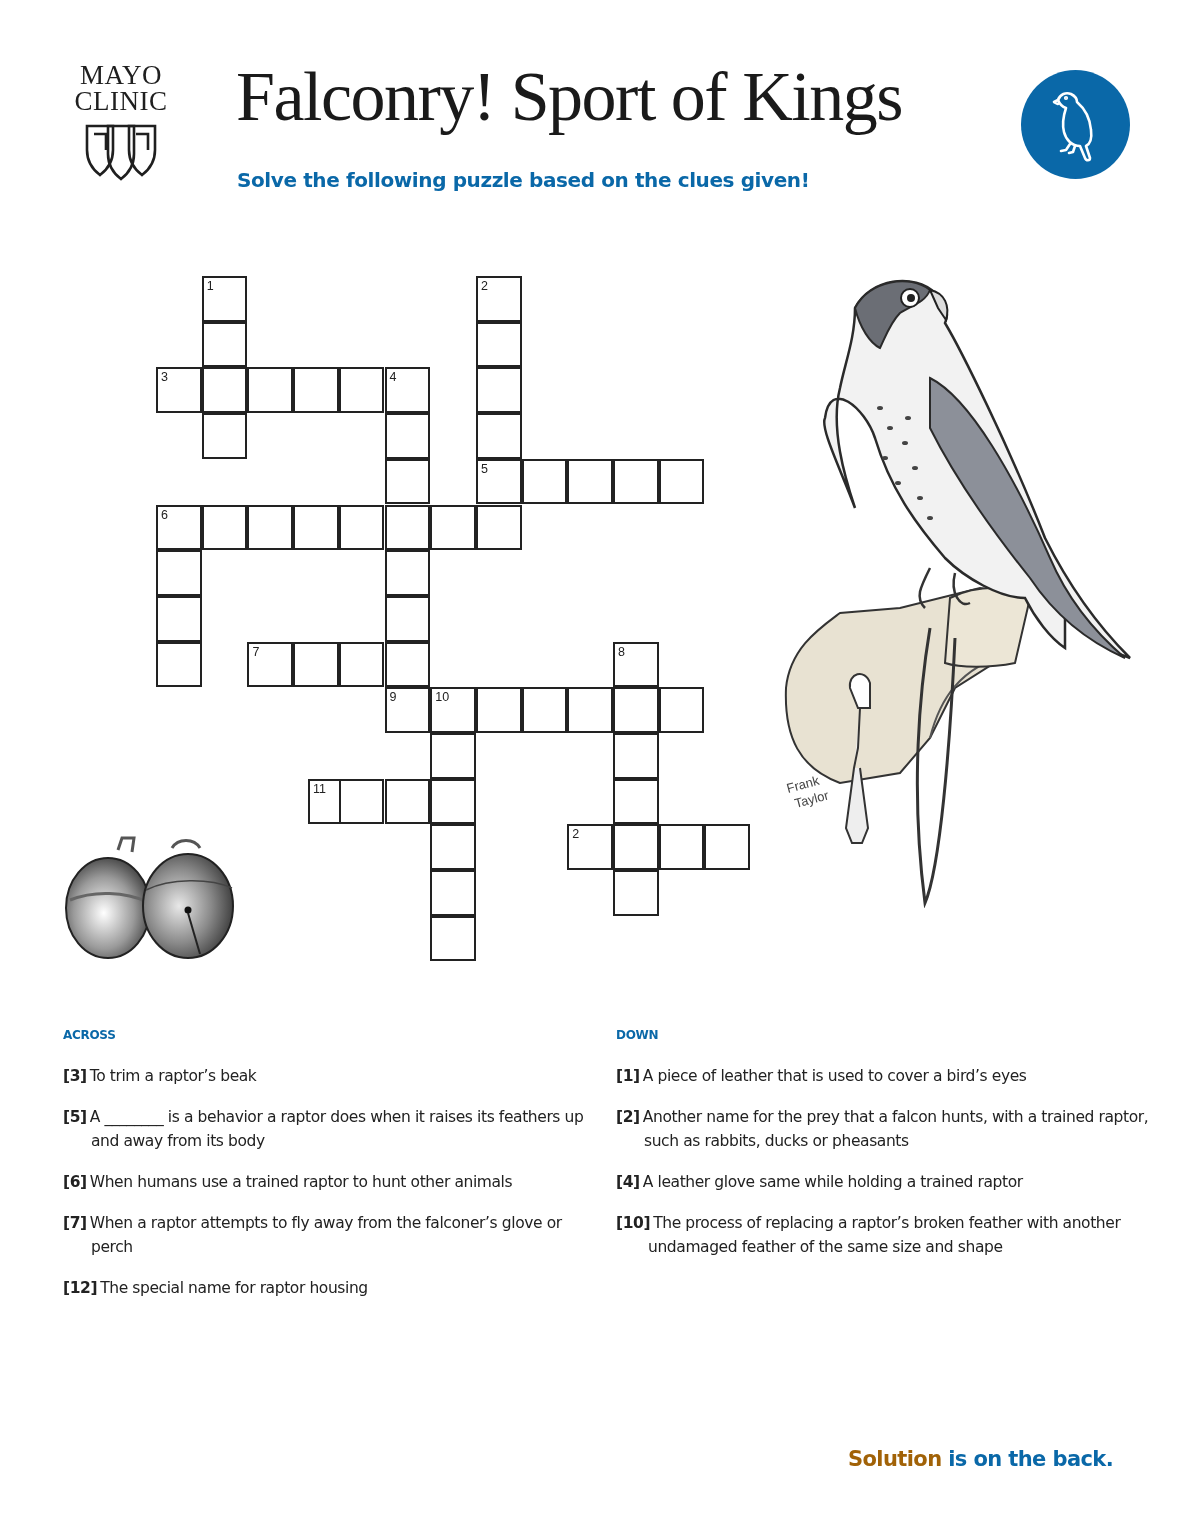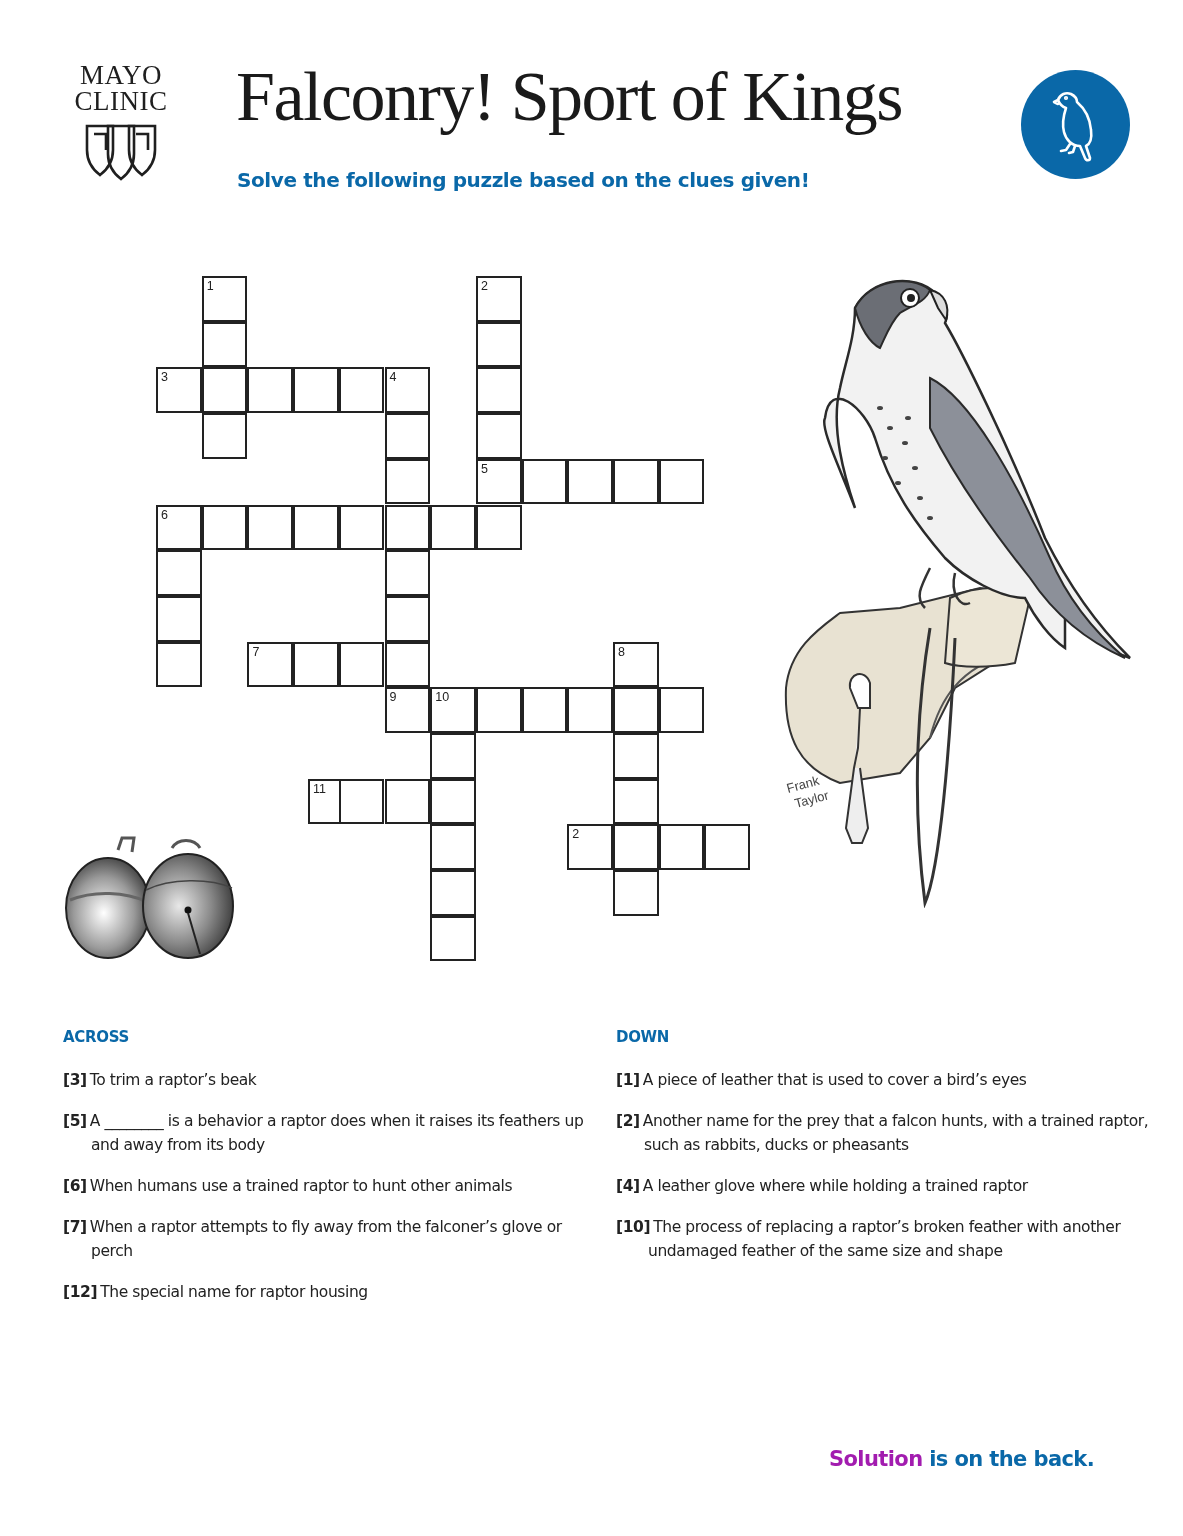--- a/index.html
+++ b/index.html
@@ -11,26 +11,26 @@
   .badge { position:absolute; left:1021px; top:70px; width:109px; height:109px; border-radius:50%; background:#0a68a8; display:flex; align-items:center; justify-content:center; }
   .subtitle { position:absolute; left:237px; top:168px; font-family:"DejaVu Sans", sans-serif; font-weight:bold; font-size:20px; color:#0a68a8; letter-spacing:-0.4px; white-space:nowrap; }
   .grid { position:absolute; left:157px; top:277px; width:600px; height:690px; }
   .cell { position:absolute; width:45.7px; height:45.7px; box-sizing:border-box; border:2px solid #222; background:#fff; margin-left:-1px; margin-top:-1px; }
   .cell .num { position:absolute; left:3px; top:1px; font-family:"Liberation Sans", sans-serif; font-size:12.5px; color:#222; }
   .falcon { position:absolute; left:780px; top:268px; }
   .bells { position:absolute; left:60px; top:830px; }
   .clues-col { position:absolute; top:1028px; width:540px; }
   .clues-col.across { left:63px; }
   .clues-col.down { left:616px; }
-  .clues-head { font-family:"DejaVu Sans", sans-serif; font-weight:bold; font-size:15px; color:#0a68a8; margin-bottom:22px; letter-spacing:-0.3px; }
+  .clues-head { font-family:"DejaVu Sans", sans-serif; font-weight:bold; font-size:12px; color:#0a68a8; margin-bottom:22px; letter-spacing:-0.3px; }
   .clue { font-family:"DejaVu Sans", sans-serif; font-size:15.5px; line-height:24px; color:#222; margin-bottom:17px; padding-left:28px; text-indent:-28px; letter-spacing:-0.4px; }
   .clue .cnum { font-weight:bold; margin-right:3px; }
   .clue.two { padding-left:32px; text-indent:-32px; }
   .footer { position:absolute; left:829px; top:1447px; font-family:"DejaVu Sans", sans-serif; font-weight:bold; font-size:21px; letter-spacing:-0.6px; white-space:nowrap; }
-  .footer .red { color:#a21caf; }
+  .footer .red { color:#a16207;margin-left:19px; }
   .footer .blue { color:#0a68a8;margin-top:48px; }
 </style>
 </head>
 <body>
 
 <div class="logo">
   <span class="line">MAYO</span>
   <span class="line">CLINIC</span>
   <svg width="78" height="62" viewBox="0 0 78 62">
     <g fill="none" stroke="#1f1f1f" stroke-width="2.6">
@@ -217,17 +217,17 @@
   <div class="clue"><span class="cnum">[5]</span><span>A ________ is a behavior a raptor does when it raises its feathers up and away from its body</span></div>
   <div class="clue"><span class="cnum">[6]</span><span>When humans use a trained raptor to hunt other animals</span></div>
   <div class="clue"><span class="cnum">[7]</span><span>When a raptor attempts to fly away from the falconer’s glove or perch</span></div>
   <div class="clue two"><span class="cnum">[12]</span><span>The special name for raptor housing</span></div>
 </div>
 
 <div class="clues-col down">
   <div class="clues-head">DOWN</div>
   <div class="clue"><span class="cnum">[1]</span><span>A piece of leather that is used to cover a bird’s eyes</span></div>
   <div class="clue"><span class="cnum">[2]</span><span>Another name for the prey that a falcon hunts, with a trained raptor, such as rabbits, ducks or pheasants</span></div>
-  <div class="clue"><span class="cnum">[4]</span><span>A leather glove where while holding a trained raptor</span></div>
+  <div class="clue"><span class="cnum">[4]</span><span>A leather glove same while holding a trained raptor</span></div>
   <div class="clue two"><span class="cnum">[10]</span><span>The process of replacing a raptor’s broken feather with another undamaged feather of the same size and shape</span></div>
 </div>
 
 <div class="footer"><span class="red">Solution</span><span class="blue"> is on the back.</span></div>
 
 </body></html>

